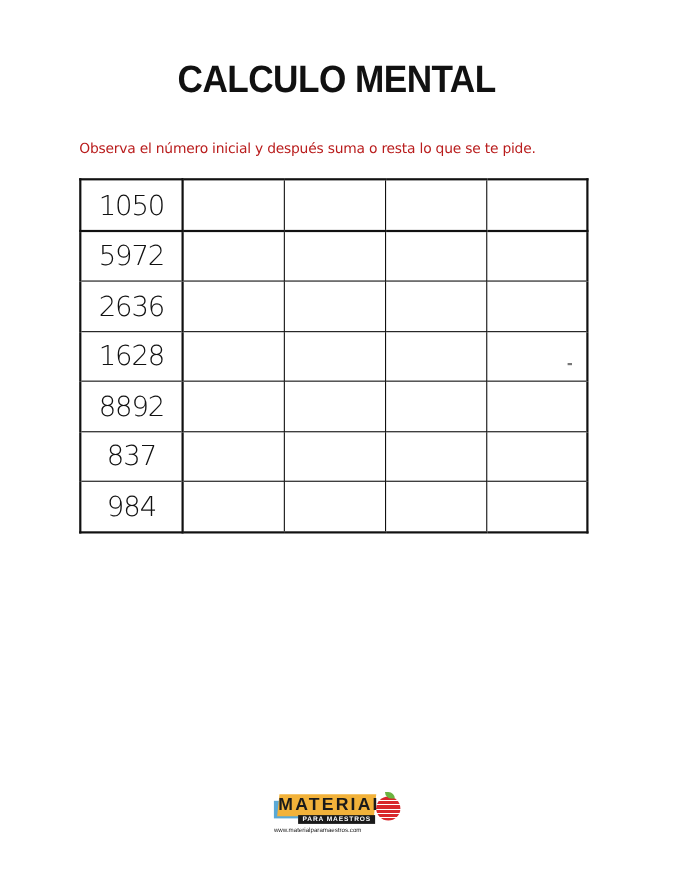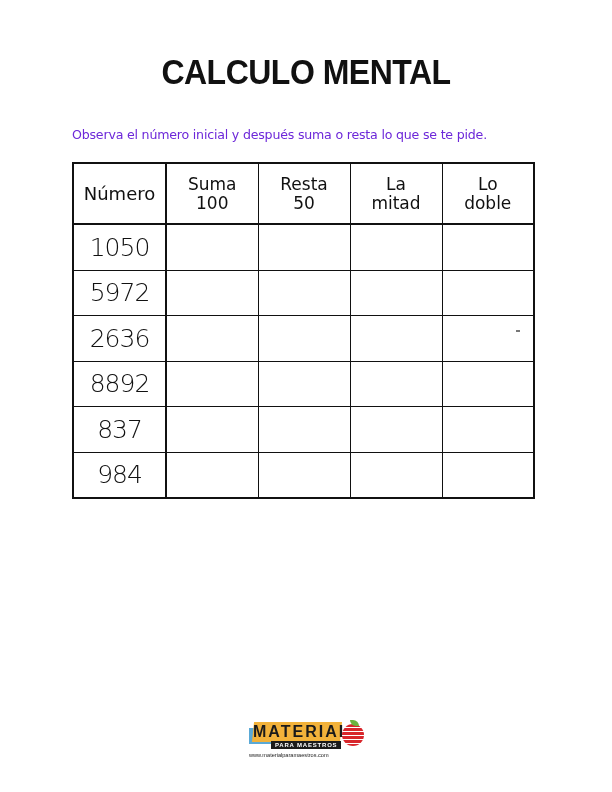--- a/index.html
+++ b/index.html
@@ -2,21 +2,21 @@
 <html><head>
   <meta charset="utf-8">
   <style>
     html, body { margin: 0; padding: 0; background: #ffffff; }
     body { width: 612px; height: 792px; position: relative; overflow: hidden;
            font-family: "DejaVu Sans", sans-serif; color: #111; }
     .title { position: absolute; left: 0; right: 0; top: 54px; text-align: center;
              font-family: "Liberation Sans", sans-serif; font-weight: bold; font-size: 32px;
              letter-spacing: -0.5px; color: #111; transform: scaleY(1.08); }
     .instruction { position: absolute; left: 72px; top: 127px; font-size: 12.6px;
-                   font-family: "DejaVu Sans", sans-serif; color: #6d28d9; letter-spacing: -0.2px; }
+                   font-family: "DejaVu Sans", sans-serif; color: #b91c1c; letter-spacing: -0.2px; }
     table.grid { position: absolute; left: 72px; top: 162px; border-collapse: collapse;
                  width: 462px; table-layout: fixed; }
     table.grid td, table.grid th { border: 1.6px solid #111; padding: 0; text-align: center;
                  vertical-align: middle; }
     table.grid th { height: 59px; font-weight: normal; font-size: 17px; line-height: 19px; }
     table.grid th.num-h { font-size: 18px; }
     table.grid td { height: 44.5px; }
     table.grid td.num { font-size: 25px; font-family: "DejaVu Sans", sans-serif;
                  font-weight: 300; letter-spacing: -1px; }
     table.grid tr > *:first-child { border-left-width: 2.4px; border-right-width: 2.4px; }
@@ -50,55 +50,43 @@
 
 <table class="grid">
   <colgroup>
       <col class="c0">
       <col class="cx">
       <col class="cx">
       <col class="cx">
       <col class="cx">
     </colgroup>
   <tbody>
-      <tr>
-    <th class="num-h"><span>Número</span></th>
-    <th>
-          <div>Suma</div>
-          <div>100</div>
-        </th>
-    <th>
-          <div>Resta</div>
-          <div>50</div>
-        </th>
-    <th>
-          <div>La</div>
-          <div>mitad</div>
-        </th>
-    <th>
-          <div>Lo</div>
-          <div>doble</div>
-        </th>
-  </tr>
   <tr>
     <td class="num">1050</td>
     <td></td>
         <td></td>
         <td></td>
         <td></td>
   </tr>
   <tr>
     <td class="num">5972</td>
     <td></td>
         <td></td>
         <td></td>
         <td></td>
   </tr>
   <tr>
     <td class="num">2636</td>
+    <td></td>
+        <td></td>
+        <td></td>
+        <td></td>
+  </tr>
+  <tr>
+    <td class="num">1628</td>
     <td></td>
         <td></td>
         <td></td>
         <td></td>
   </tr>
   <tr>
     <td class="num">8892</td>
     <td></td>
         <td></td>
         <td></td>

